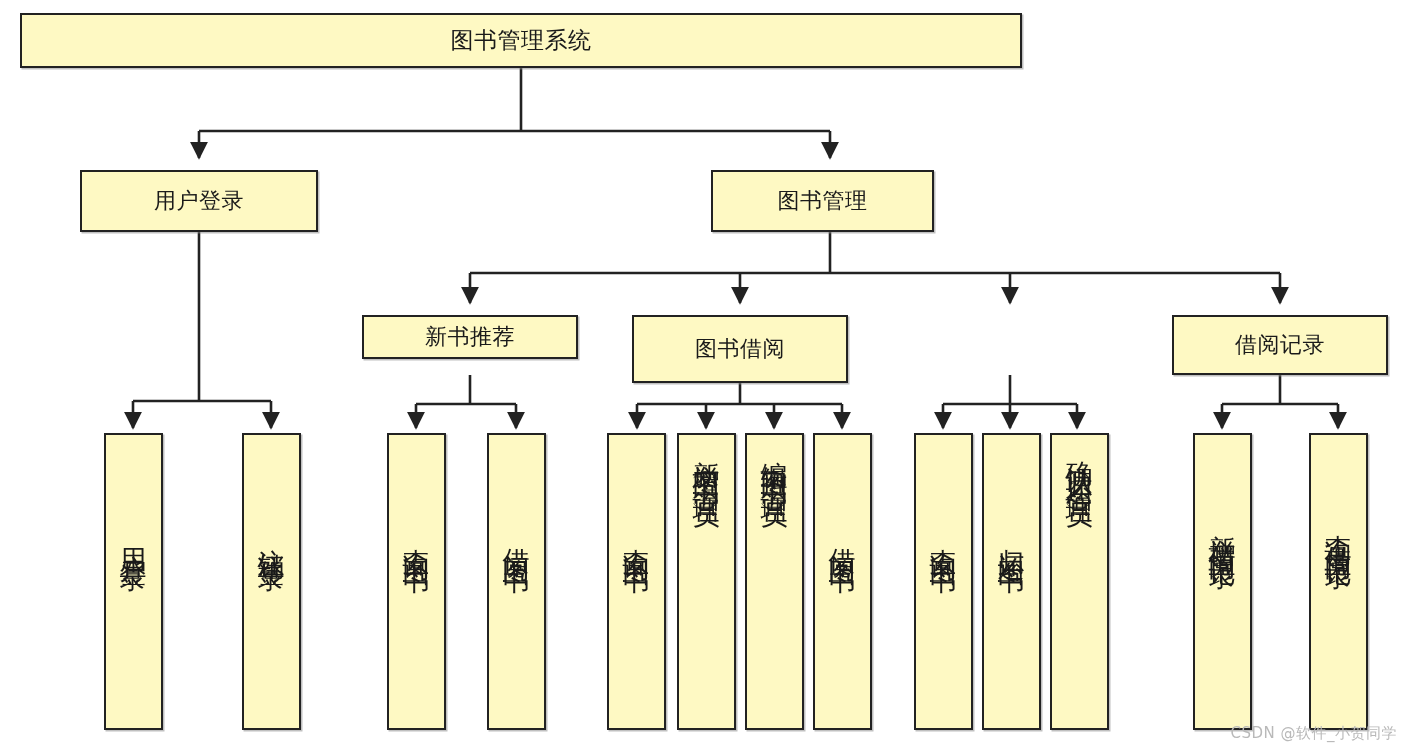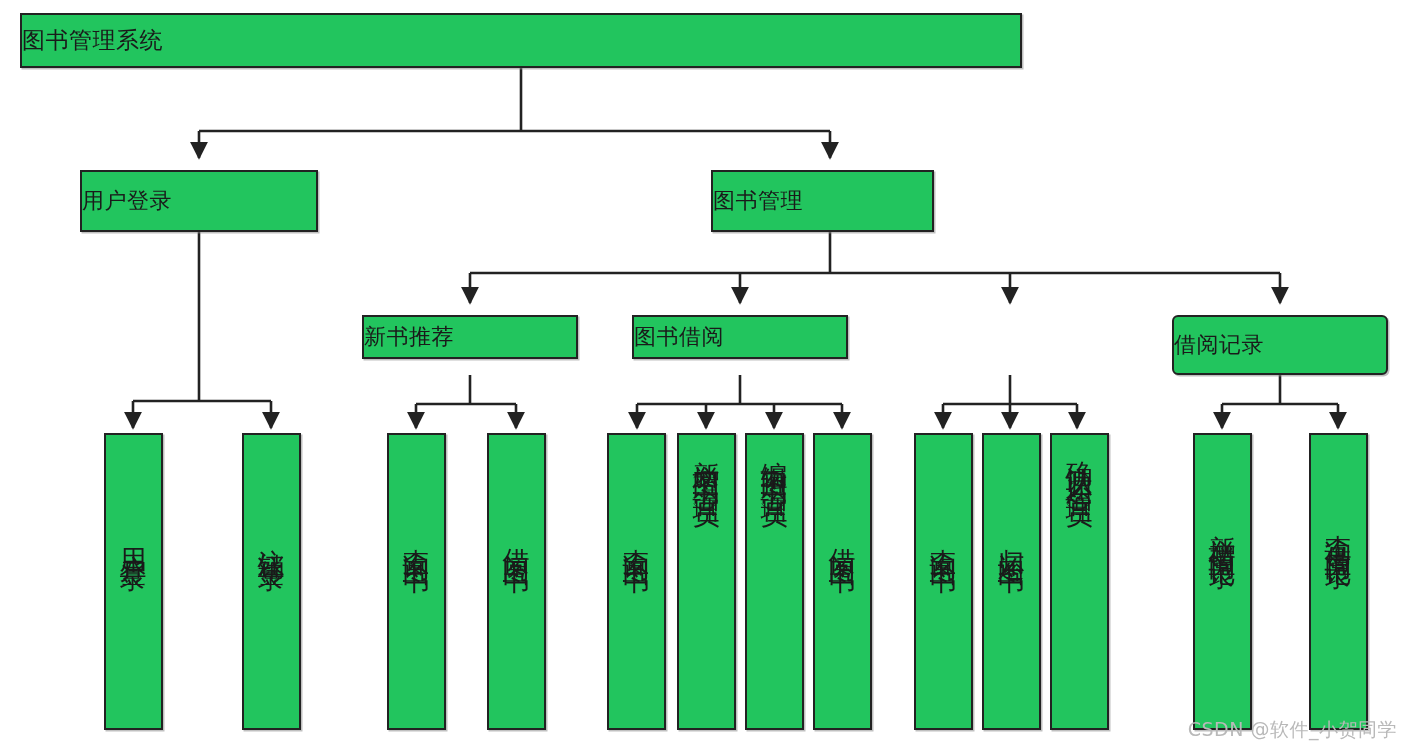--- a/index.html
+++ b/index.html
@@ -21,26 +21,26 @@
     position: absolute;
     left: 0;
     top: 0;
     width: 1405px;
     height: 747px;
     pointer-events: none;
   }
   .node {
     position: absolute;
     box-sizing: border-box;
-    background: #22c55e;
+    background: #fef9c3;
     border: 2px solid #222222;
     box-shadow: 1.5px 1.5px 0 0 rgba(140,140,140,0.55);
     display: flex;
     align-items: center;
-    justify-content: flex-start;
+    justify-content: center;
     color: #1a1a1a;
     z-index: 3;
   }
   .node .lbl {
     display: block;
     text-align: center;
     line-height: 1.12;
     letter-spacing: 0.5px;
   }
   
@@ -63,21 +63,21 @@
     margin: 0 auto;
     white-space: nowrap;
   }
   .v-node.tall-pad { padding-top: 4px; }
   .v-node.mid-pad  { padding-top: 78px; }
   .v-node.low-pad  { padding-top: 92px; }
   .watermark {
     position: absolute;
     right: 8px;
     bottom: 4px;
-    font-size: 19px;
+    font-size: 15px;
     color: #b9b9b9;
     letter-spacing: 0.5px;
     z-index: 6;
     white-space: nowrap;
   }
 </style>
 </head>
 <body>
 
 <div id="canvas">
@@ -139,24 +139,24 @@
   <div class="node h-node" style="left:80px; top:170px; width:238px; height:62px;">
     <span class="lbl">用户登录</span>
   </div>
   <div class="node h-node" style="left:711px; top:170px; width:223px; height:62px;">
     <span class="lbl">图书管理</span>
   </div>
 
   <div class="node h-node" style="left:362px; top:315px; width:216px; height:44px;">
     <span class="lbl">新书推荐</span>
   </div>
-  <div class="node h-node" style="left:632px; top:315px; width:216px; height:44px;">
+  <div class="node h-node" style="left:632px; top:315px; width:216px; height:68px;">
     <span class="lbl">图书借阅</span>
   </div>
-  <div class="node h-node" style="left:1172px; top:315px; width:216px; height:60px;border-radius:6px;">
+  <div class="node h-node" style="left:1172px; top:315px; width:216px; height:60px;">
     <span class="lbl">借阅记录</span>
   </div>
 
   <div class="node v-node low-pad" style="left:104px; top:433px; width:59px; height:297px;">
     <span class="lbl">用户登录</span>
   </div>
   <div class="node v-node low-pad" style="left:242px; top:433px; width:59px; height:297px;">
     <span class="lbl">注销登录</span>
   </div>
 

